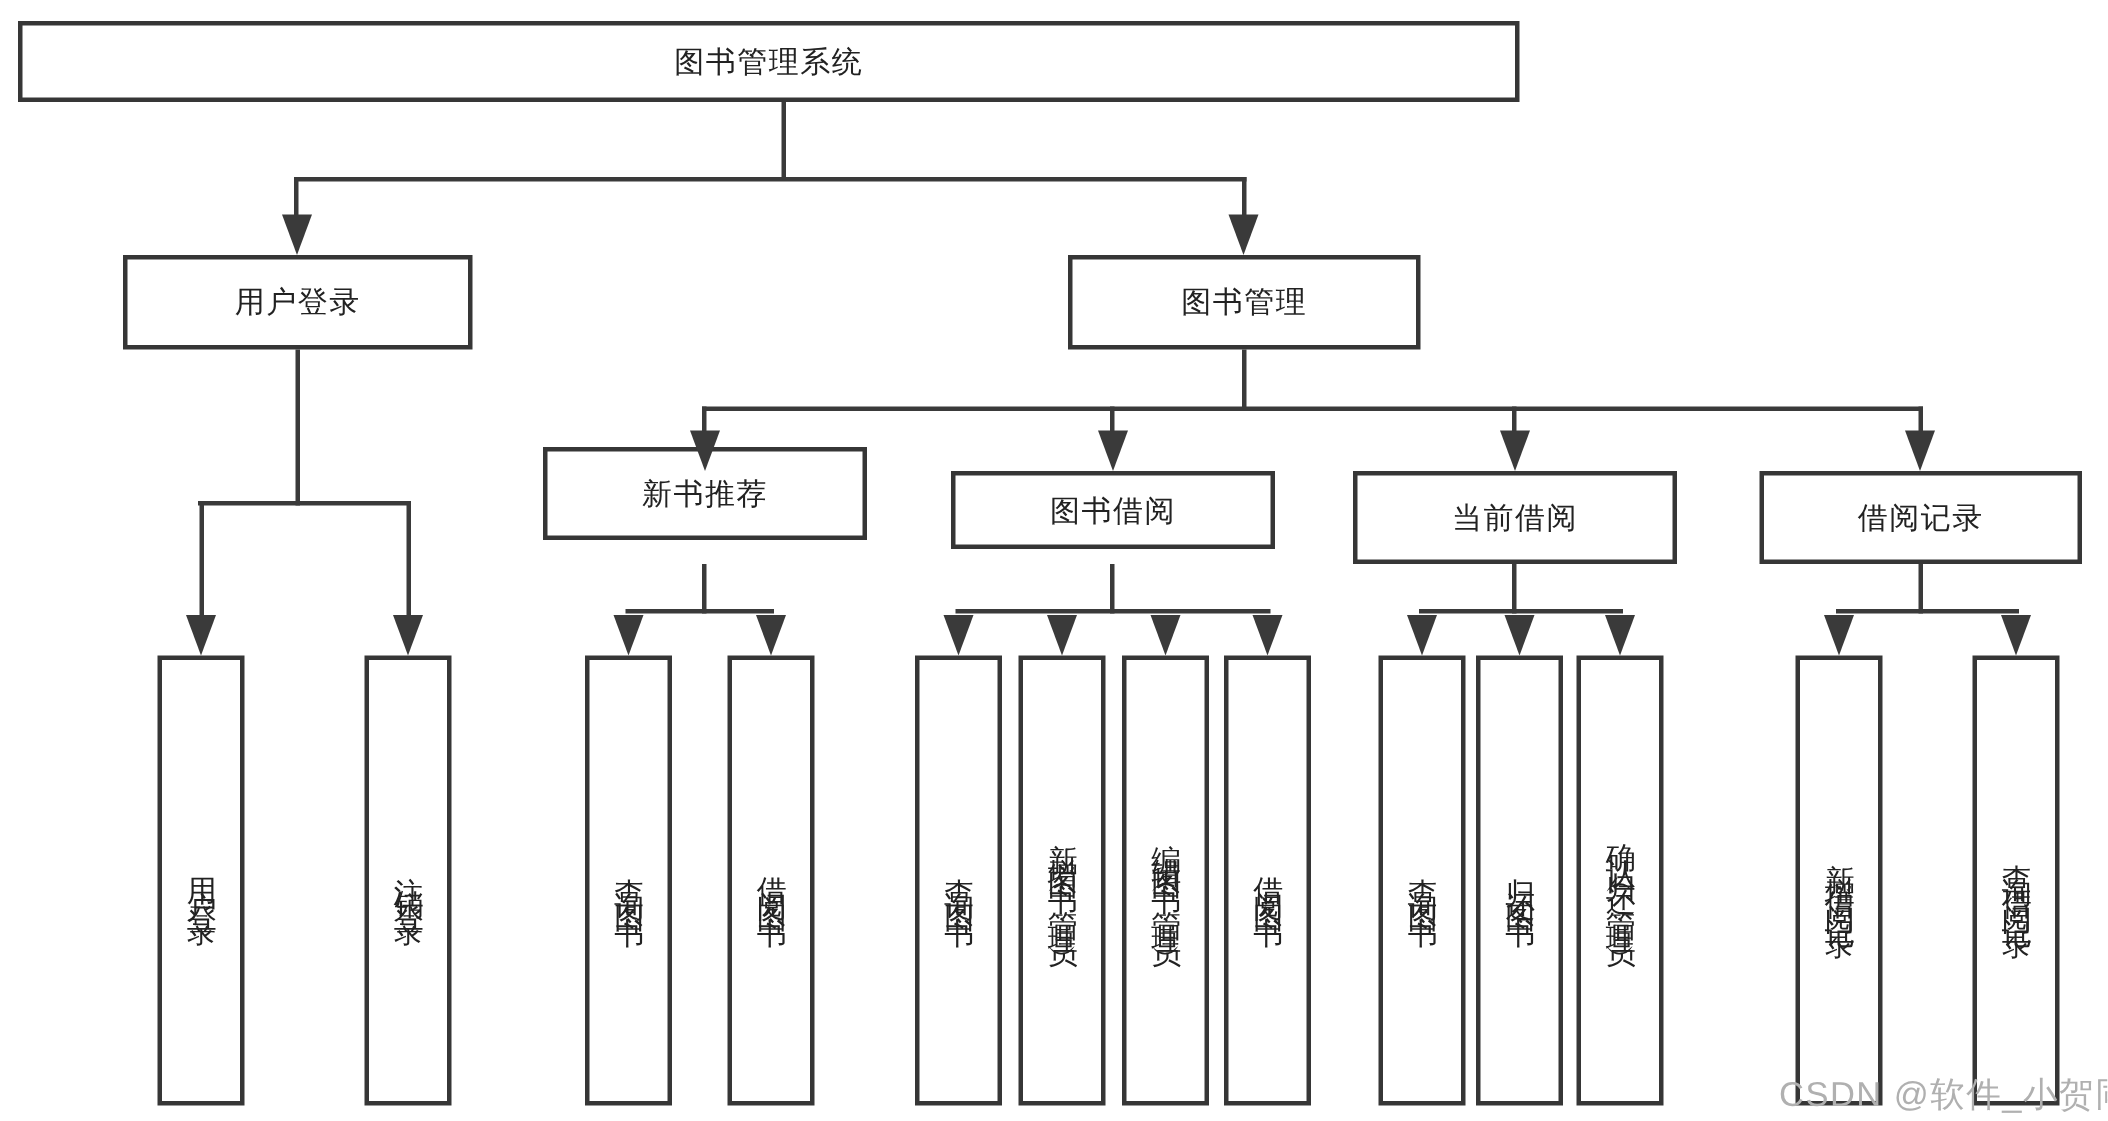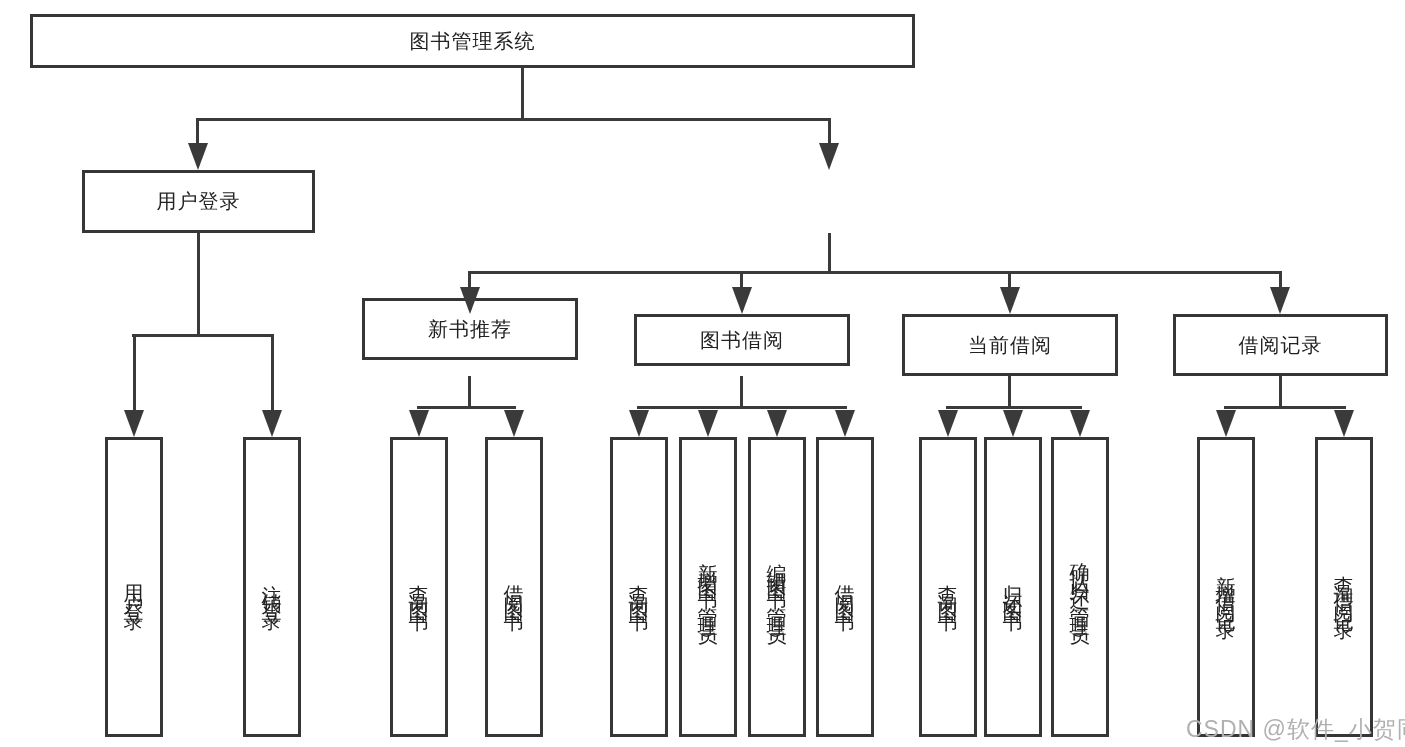--- a/index.html
+++ b/index.html
@@ -28,26 +28,29 @@
   .watermark{
     position:absolute;left:1186px;top:714px;font-size:23px;
     color:var(--watermark,#b0b0b0);white-space:nowrap;letter-spacing:1px;
   }
 </style>
 </head>
 <body>
 
 <div id="canvas">
 
-  <div class="box" style="left:30px;top:14px;width:885px;height:54px">
+  <div class="box" style="left:12px;top:14px;width:1001px;height:54px">
     <span>图书管理系统</span>
   </div>
 
   <div class="box" style="left:82px;top:170px;width:233px;height:63px">
     <span>用户登录</span>
+  </div>
+  <div class="box" style="left:712px;top:170px;width:235px;height:63px">
+    <span>图书管理</span>
   </div>
 
   <div class="box" style="left:362px;top:298px;width:216px;height:62px">
     <span>新书推荐</span>
   </div>
   <div class="box" style="left:634px;top:314px;width:216px;height:52px">
     <span>图书借阅</span>
   </div>
   <div class="box" style="left:902px;top:314px;width:216px;height:62px">
     <span>当前借阅</span>

